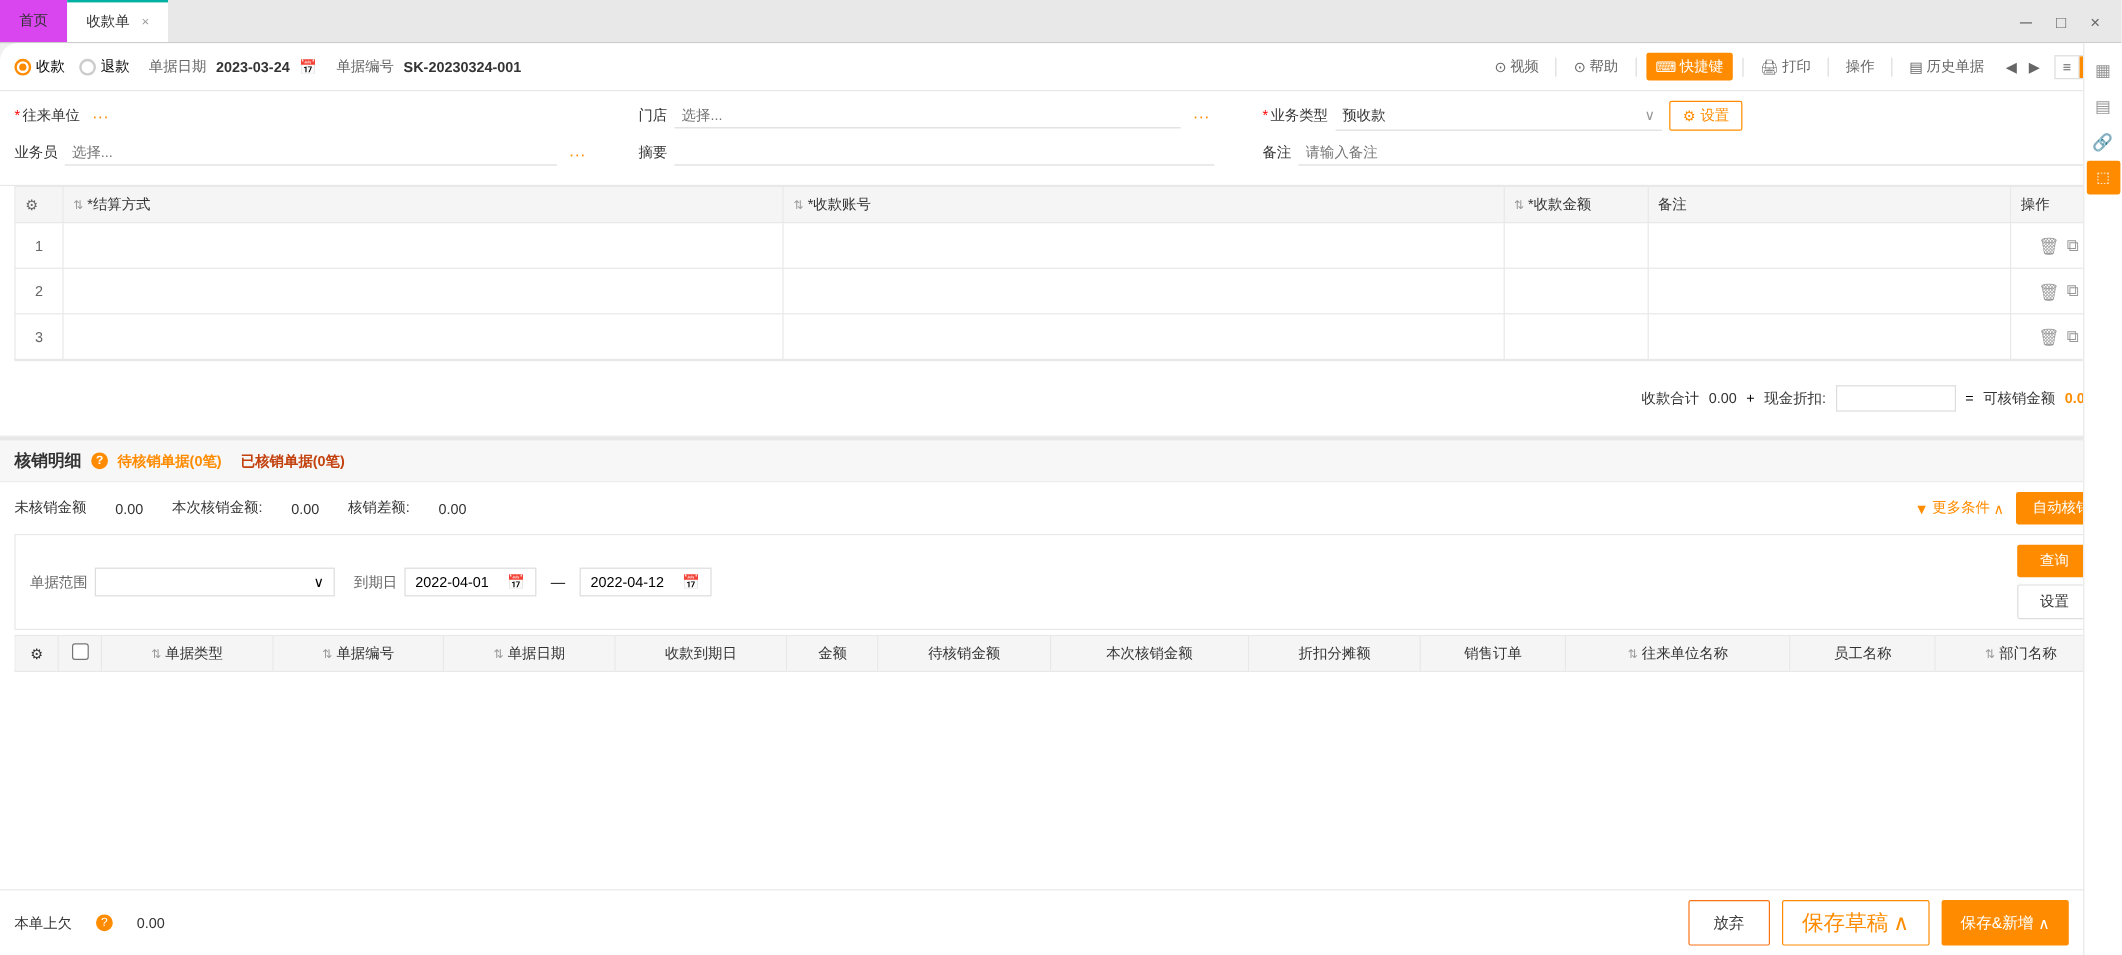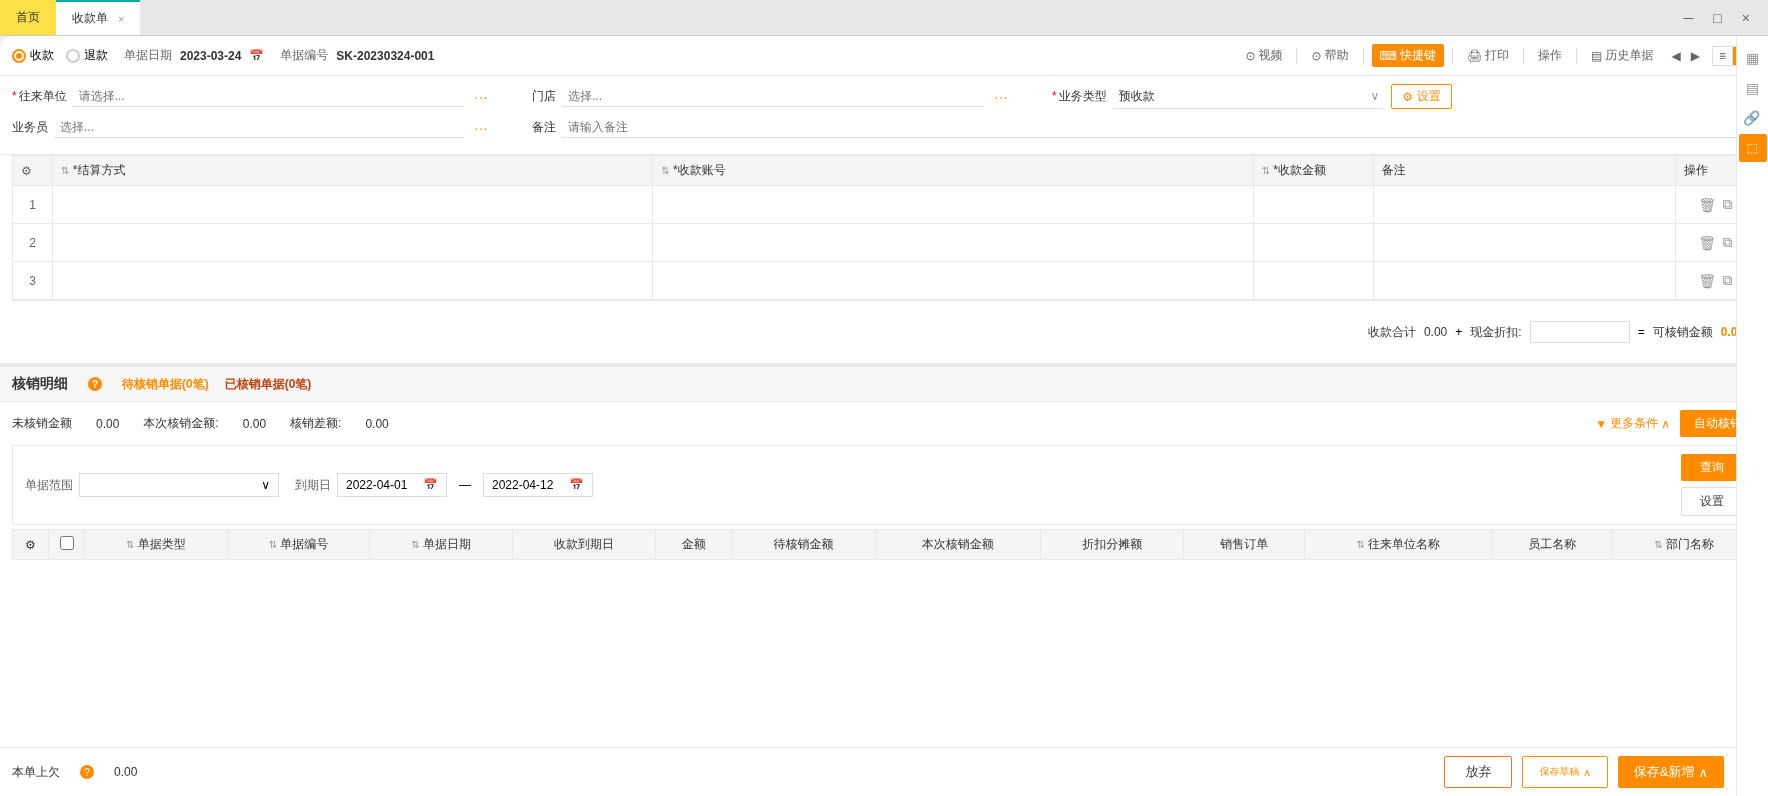--- a/index.html
+++ b/index.html
@@ -1,20 +1,20 @@
 <!DOCTYPE html>
 <html><head>
   <meta charset="utf-8">
   <style>
     * { margin: 0; padding: 0; box-sizing: border-box; }
     body { font-family: 'Microsoft YaHei', Arial, sans-serif; font-size: 12px; background: #f0f0f0; width: 1768px; height: 796px; overflow: hidden; }
 
     
     .tab-bar { display: flex; align-items: center; background: #e8e8e8; height: 36px; border-bottom: 1px solid #ccc; }
-    .tab-home { padding: 16px 16px; height: 100%; display: flex; align-items: center; color: #333; cursor: pointer; background: #fde047; }
+    .tab-home { padding: 16px 16px; height: 100%; display: flex; align-items: center; color: #333; cursor: pointer; background: #d946ef; }
     .tab-active { background: #fff; border-top: 2px solid #00b0a0; padding: 0 16px; height: 100%; display: flex; align-items: center; color: #333; cursor: pointer; gap: 6px; }
     .tab-close { color: #999; cursor: pointer; font-size: 11px; margin-left: 4px; }
     .tab-bar-right { margin-left: auto; display: flex; align-items: center; gap: 8px; padding-right: 12px; }
     .win-btn { cursor: pointer; font-size: 14px; color: #666; padding: 2px 6px; }
 
     
     .main-wrap { background: #fff; height: calc(796px - 36px); display: flex; flex-direction: column; border-radius: 15px; }
 
     
     .toolbar { display: flex; align-items: center; padding: 8px 12px; border-bottom: 1px solid #e8e8e8; gap: 16px; }
@@ -61,21 +61,21 @@
 
     
     .table-footer { display: flex; align-items: center; justify-content: flex-end; padding: 20px 12px; border-top: 1px solid #e8e8e8; gap: 8px; font-size: 12px; }
     .footer-label { color: #333; }
     .footer-value { color: #333; }
     .footer-orange { color: #ff8c00; font-weight: bold; }
     .footer-input { border: 1px solid #ddd; padding: 3px 8px; width: 100px; font-size: 12px; }
 
     
     .section-divider { background: #f7f7f7; padding: 8px 12px; border-top: 3px solid #e8e8e8; border-bottom: 1px solid #e8e8e8; }
-    .section-title { display: flex; align-items: center; gap: 20px; font-size: 14px; font-weight: bold; color: #333; }
+    .section-title { display: flex; align-items: center; gap: 8px; font-size: 14px; font-weight: bold; color: #333; }
     .section-tabs { display: flex; gap: 16px; align-items: center; font-size: 12px; }
     .section-tab { color: #ff8c00; cursor: pointer; }
 
     
     .verif-section { padding: 0 12px; background: #fff; }
     .verif-summary { display: flex; align-items: center; gap: 24px; padding: 8px 0; font-size: 12px; color: #333; }
     .verif-summary-right { margin-left: auto; display: flex; align-items: center; gap: 10px; }
     .filter-btn { color: #ff8c00; cursor: pointer; display: flex; align-items: center; gap: 3px; }
     .auto-btn { background: #ff8c00; color: #fff; border: none; padding: 5px 14px; cursor: pointer; border-radius: 2px; font-size: 12px; }
     .query-field { display: flex; align-items: center; gap: 6px; }
@@ -87,21 +87,21 @@
 
     
     .bottom-table { width: 100%; border-collapse: collapse; }
     .bottom-table th { background: #f5f5f5; border: 1px solid #e8e8e8; padding: 6px 8px; font-weight: normal; color: #333; font-size: 12px; white-space: nowrap; }
 
     
     .bottom-bar { display: flex; align-items: center; padding: 8px 12px; border-top: 1px solid #e8e8e8; background: #fff; margin-top: auto; }
     .bottom-info { display: flex; align-items: center; gap: 20px; font-size: 12px; color: #333; }
     .bottom-right { margin-left: auto; display: flex; gap: 10px; }
     .btn-abandon { background: #fff; border: 1px solid #f97316; color: #404040; padding: 6px 20px; cursor: pointer; border-radius: 2px; font-size: 13px; }
-    .btn-save-draft { background: #fff; border: 1px solid #ff8c00; color: #ff8c00; padding: 6px 16px; cursor: pointer; border-radius: 2px; font-size: 10px; display: flex; align-items: center; gap: 4px; }
+    .btn-save-draft { background: #fff; border: 1px solid #ff8c00; color: #ff8c00; padding: 6px 16px; cursor: pointer; border-radius: 2px; font-size: 18px; display: flex; align-items: center; gap: 4px; }
     .btn-save-new { background: #ff8c00; color: #fff; border: none; padding: 6px 16px; cursor: pointer; border-radius: 2px; font-size: 13px; display: flex; align-items: center; gap: 4px; }
 
     
     .right-sidebar { position: fixed; right: 0; top: 36px; width: 32px; display: flex; flex-direction: column; align-items: center; gap: 2px; padding: 8px 0; background: #fff; border-left: 1px solid #e8e8e8; height: calc(796px - 36px); z-index: 10; }
     .sidebar-icon { width: 28px; height: 28px; display: flex; align-items: center; justify-content: center; cursor: pointer; color: #999; font-size: 14px; border-radius: 2px; }
     .sidebar-icon-active { background: #ff8c00; color: #fff; width: 28px; height: 28px; display: flex; align-items: center; justify-content: center; cursor: pointer; border-radius: 2px; }
 
     .sort-icon { color: #999; font-size: 10px; cursor: pointer; }
     .checkbox { width: 14px; height: 14px; border: 1px solid #ccc; cursor: pointer; }
     .info-icon { width: 14px; height: 14px; border-radius: 50%; background: #ff8c00; color: #fff; font-size: 10px; display: inline-flex; align-items: center; justify-content: center; cursor: pointer; }
@@ -187,21 +187,20 @@
         <span class="layout-btn active">⊞</span>
       </div>
     </div>
   </div>
 
   <div class="form-area">
     <div class="form-row">
 
       <div class="form-field" style="max-width: 480px;">
         <span class="form-label"><span class="required">*</span><span>往来单位</span></span>
-        <input class="form-input" type="text" placeholder="请选择..." style="">
         <span class="more-btn">···</span>
       </div>
 
       <div class="form-field" style="max-width: 480px; margin-left: 40px;">
         <span class="form-label"><span>门店</span></span>
         <input class="form-input" type="text" placeholder="选择..." style="">
         <span class="more-btn">···</span>
       </div>
 
       <div class="form-field" style="margin-left: 40px; max-width: 400px;">
@@ -217,20 +216,24 @@
       </div>
     </div>
     <div class="form-row">
 
       <div class="form-field" style="max-width: 480px;">
         <span class="form-label"><span>业务员</span></span>
         <input class="form-input" type="text" placeholder="选择..." style="">
         <span class="more-btn">···</span>
       </div>
 
+      <div class="form-field" style="margin-left: 40px; max-width: 480px;">
+        <span class="form-label"><span>摘要</span></span>
+        <input class="form-input" type="text" style="">
+      </div>
 
       <div class="form-field" style="margin-left: 40px; flex: 1;">
         <span class="form-label"><span>备注</span></span>
         <input class="form-input" type="text" placeholder="请输入备注" style="">
       </div>
     </div>
   </div>
 
   <div style="padding: 0 12px; border-bottom: 1px solid #e8e8e8;">
     <table class="data-table">

